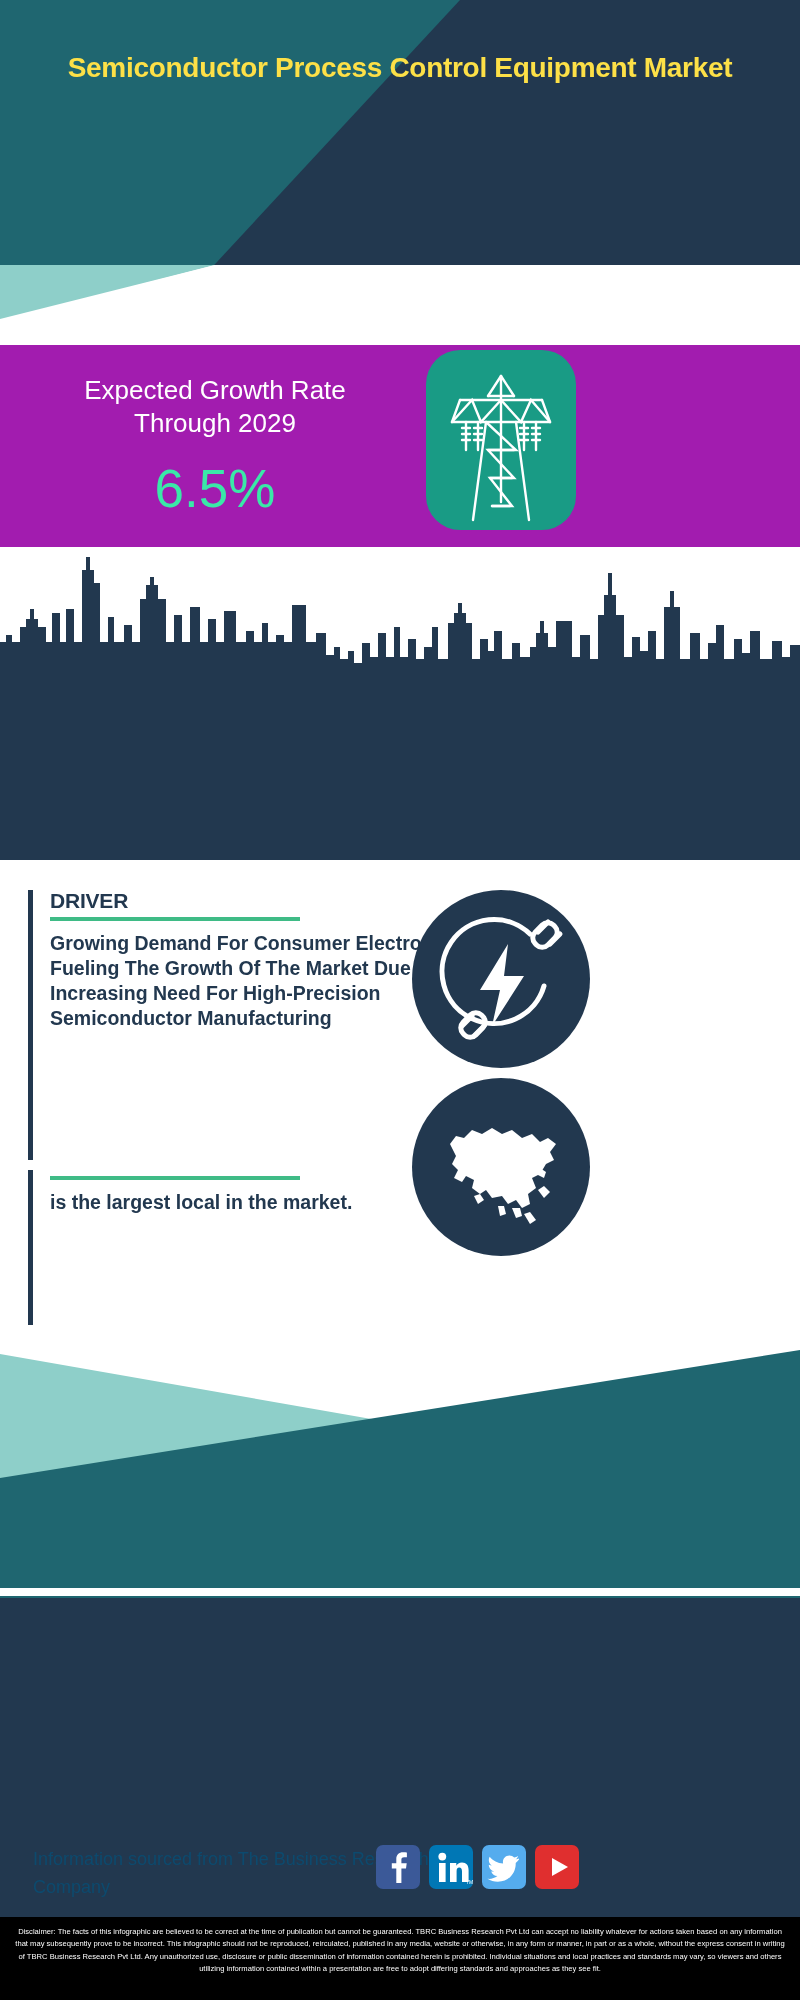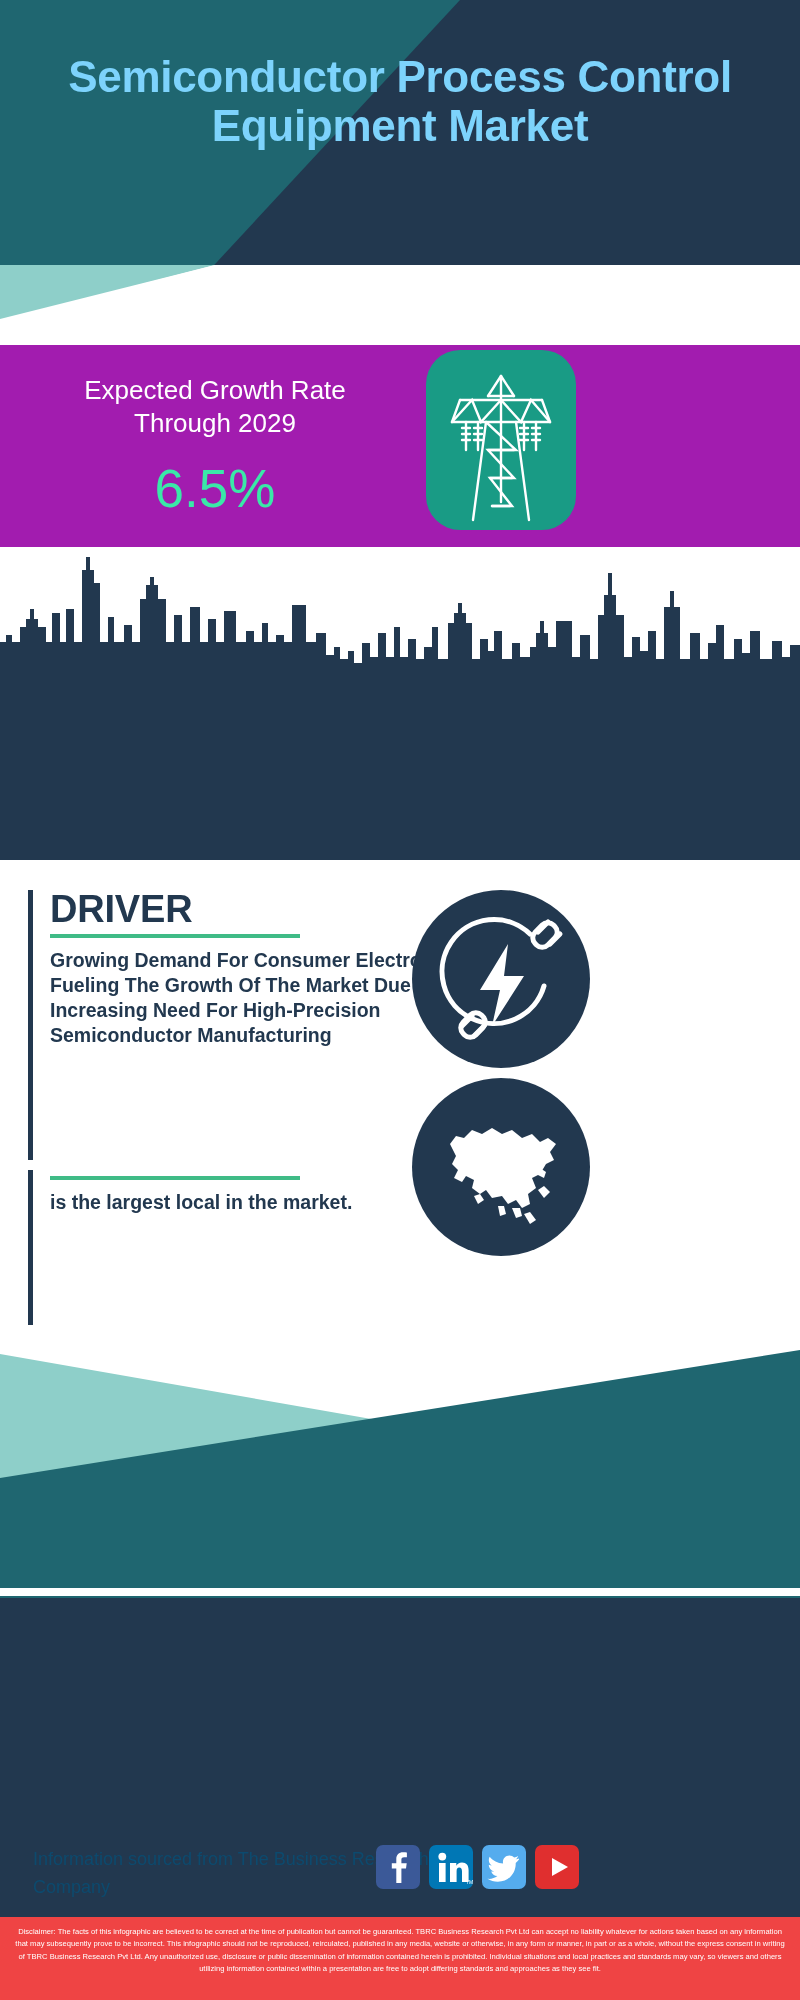--- a/index.html
+++ b/index.html
@@ -8,22 +8,22 @@
     background:#ffffff;
     font-family:"Liberation Sans","DejaVu Sans",sans-serif;
   }
   .page{position:relative;width:800px;height:2000px;overflow:hidden;}
 
   
   .header{position:absolute;left:0;top:0;width:800px;height:345px;background:#1f6670;overflow:hidden;}
   .header-diagonal{position:absolute;left:0;top:0;width:800px;height:345px;}
   .header-title{
     position:absolute;left:0;top:52px;width:800px;
-    text-align:center;color:#7dd3fc;
-    font-size:44px;font-weight:bold;line-height:1.12;
+    text-align:center;color:#fde047;
+    font-size:28px;font-weight:bold;line-height:1.12;
     letter-spacing:-0.3px;
     padding:0 30px;box-sizing:border-box;
     z-index:3;
   }
 
   
   .wedge{position:absolute;left:0;top:265px;width:800px;height:80px;z-index:4;}
 
   
   .growth{position:absolute;left:0;top:332px;width:800px;height:215px;background:#a21caf;}
@@ -48,21 +48,21 @@
   .content{position:absolute;left:0;top:860px;width:800px;height:480px;background:#ffffff;}
 
   .block{position:absolute;padding-left:22px;box-sizing:border-box;}
   .block:before{
     content:"";position:absolute;left:0;top:0;bottom:0;width:5px;background:#22384f;
   }
   .block-driver{left:28px;top:30px;width:470px;height:270px;}
   .block-region{left:28px;top:310px;width:470px;height:155px;}
 
   .block-heading{
-    color:#22384f;font-size:38px;font-weight:bold;line-height:1;margin:0 0 4px 0;
+    color:#22384f;font-size:21px;font-weight:bold;line-height:1;margin:0 0 4px 0;
     letter-spacing:-0.2px;
   }
   .block-rule{height:4px;width:250px;background:#3fbb86;margin:6px 0 10px 0;}
   .block-rule.wide{width:250px;}
   .block-body{
     color:#22384f;font-size:19.5px;font-weight:bold;line-height:1.28;margin:0;
   }
 
   .circle-icon{
     position:absolute;border-radius:50%;background:#22384f;
@@ -80,21 +80,21 @@
   }
   .socials{position:absolute;left:376px;top:1845px;z-index:6;display:flex;gap:9px;}
   .social{width:44px;height:44px;border-radius:7px;display:flex;align-items:center;justify-content:center;}
   .s-fb{background:#3b5998;}
   .s-li{background:#0077b5;}
   .s-tw{background:#55acee;}
   .s-yt{background:#e02f2f;}
 
   
   .disclaimer{
-    position:absolute;left:0;top:1917px;width:800px;height:83px;background:#ef4444;z-index:7;
+    position:absolute;left:0;top:1917px;width:800px;height:83px;background:#000000;z-index:7;
     color:#ffffff;font-size:7.6px;line-height:1.62;text-align:center;
     padding:9px 14px 0 14px;box-sizing:border-box;
   }
 </style>
 </head>
 <body>
 
 <div class="page">
 
   <div class="header">

